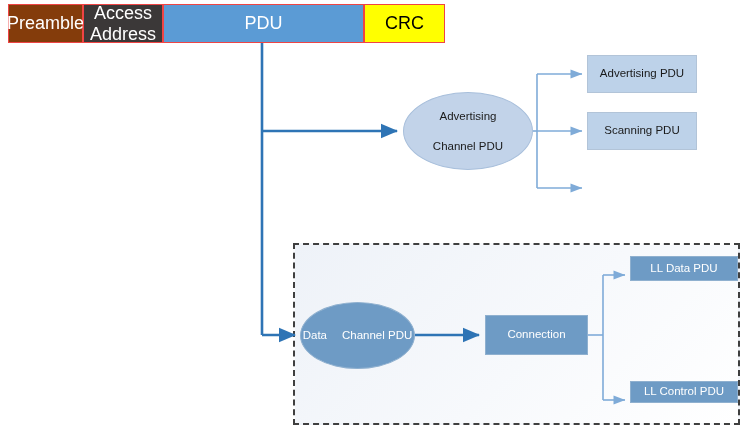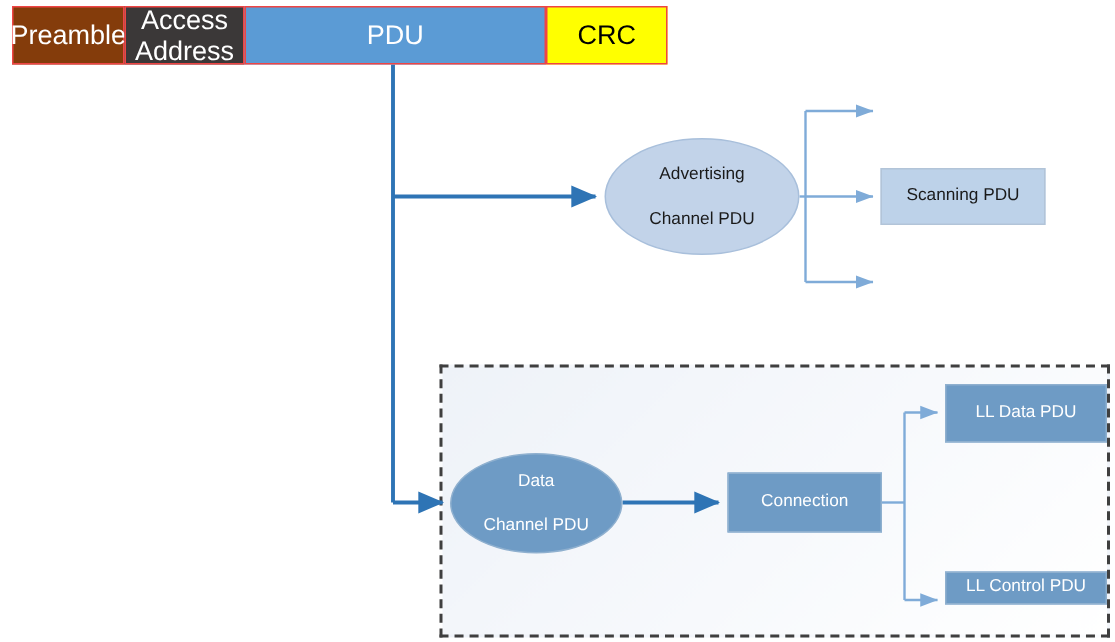--- a/index.html
+++ b/index.html
@@ -149,36 +149,39 @@
 
   <div class="box pkt pkt-crc" style="left:364px; top:4px; width:81px; height:39px;">
     <span>CRC</span>
   </div>
 
   <div class="ellipse ellipse-light" style="left:403px; top:92px; width:130px; height:78px; flex-direction:column;">
     <span>Advertising</span>
     <span>Channel PDU</span>
   </div>
 
+  <div class="box leaf-light" style="left:587px; top:55px; width:110px; height:38px;">
+    <span>Advertising PDU</span>
+  </div>
 
   <div class="box leaf-light" style="left:587px; top:112px; width:110px; height:38px;">
     <span>Scanning PDU</span>
   </div>
 
 
-  <div class="ellipse ellipse-mid" style="left:300px; top:302px; width:115px; height:67px; flex-direction:column;">
+  <div class="ellipse ellipse-mid" style="left:300px; top:302px; width:115px; height:67px; flex-direction:row;">
     <span>Data</span>
     <span>Channel PDU</span>
   </div>
 
   <div class="box leaf-mid" style="left:485px; top:315px; width:103px; height:40px;">
     <span>Connection</span>
   </div>
 
-  <div class="box leaf-mid" style="left:630px; top:256px; width:108px; height:39px;">
+  <div class="box leaf-mid" style="left:630px; top:256px; width:108px; height:25px;">
     <span>LL Data PDU</span>
   </div>
 
   <div class="box leaf-mid" style="left:630px; top:381px; width:108px; height:22px;">
     <span>LL Control PDU</span>
   </div>
 
 </div>
 
 </body></html>

